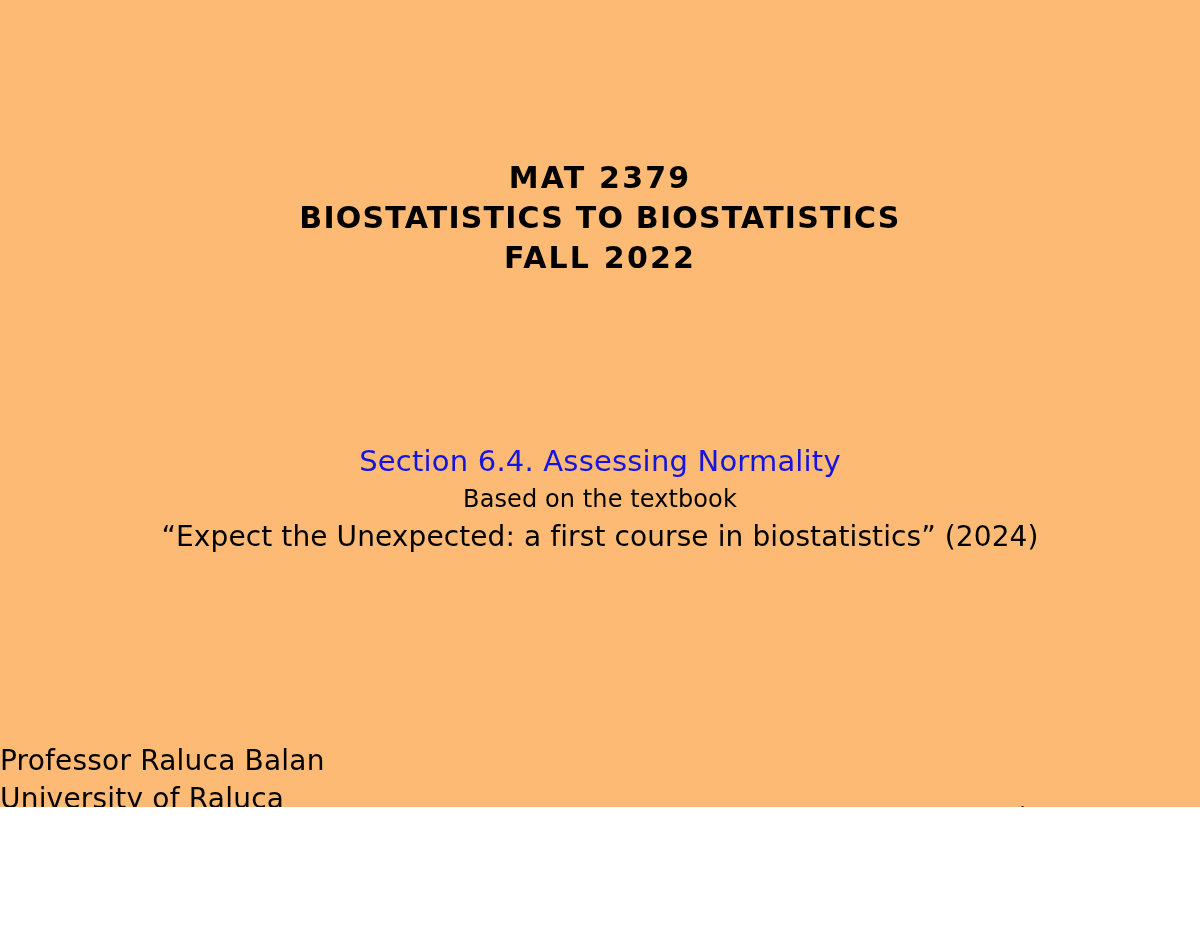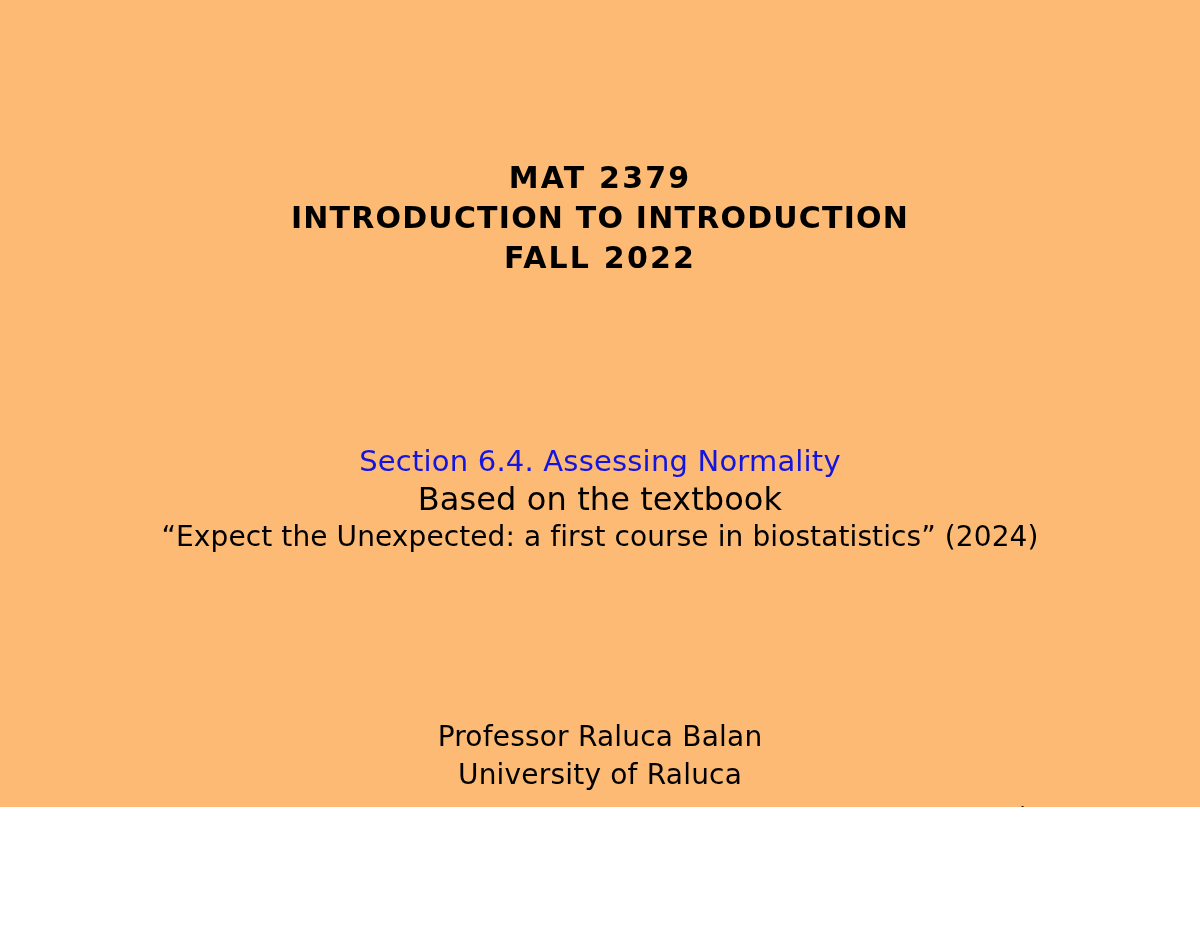--- a/index.html
+++ b/index.html
@@ -62,37 +62,36 @@
   .section-heading {
     font-family: "DejaVu Sans", sans-serif;
     font-size: 29px;
     line-height: 38px;
     color: #1414e0;
     white-space: nowrap;
     letter-spacing: 0.2px;
   }
   .source-line {
     font-family: "DejaVu Sans", sans-serif;
-    font-size: 32px;
+    font-size: 24px;
     line-height: 38px;
     color: #000000;
     white-space: nowrap;
     letter-spacing: 0.1px;
   }
   .source-line.book {
     font-size: 28px;
   }
 
   
   .author-block {
     position: absolute;
     left: 0;
     right: 0;
-    top: 718px;
-    text-align: center;
+    top: 742px;
   }
   .author-line {
     font-family: "DejaVu Sans", sans-serif;
     font-size: 28px;
     line-height: 38px;
     color: #000000;
     white-space: nowrap;
     letter-spacing: 0.2px;
   }
 
@@ -107,21 +106,21 @@
     color: #000000;
   }
 </style>
 </head>
 <body>
 
 <div class="slide">
 
   <div class="course-title-block">
     <div class="course-title-line code">MAT 2379</div>
-    <div class="course-title-line subject">INTRODUCTION TO INTRODUCTION</div>
+    <div class="course-title-line subject">BIOSTATISTICS TO BIOSTATISTICS</div>
     <div class="course-title-line term">FALL 2022</div>
   </div>
 
   <div class="section-block">
     <div class="section-heading">Section 6.4. Assessing Normality</div>
     <div class="source-line">Based on the textbook</div>
     <div class="source-line book">“Expect the Unexpected: a first course in biostatistics” (2024)</div>
   </div>
 
   <div class="author-block">

